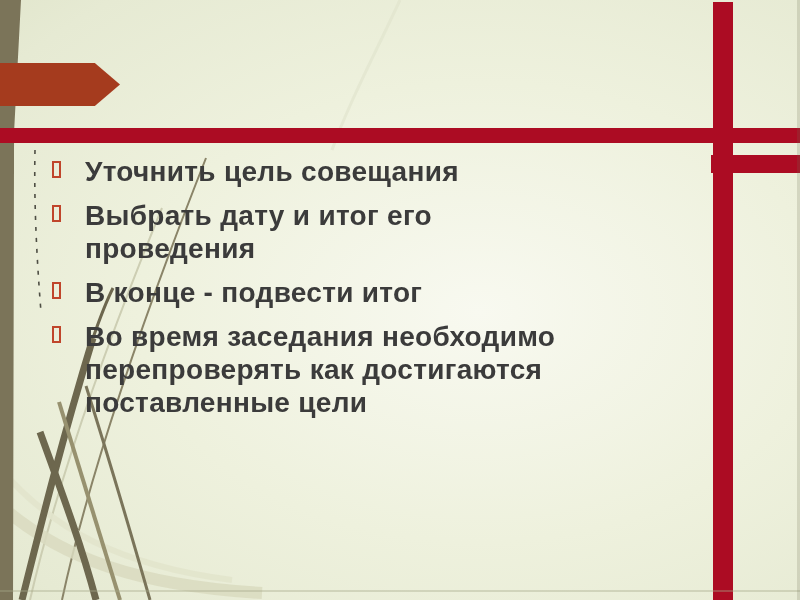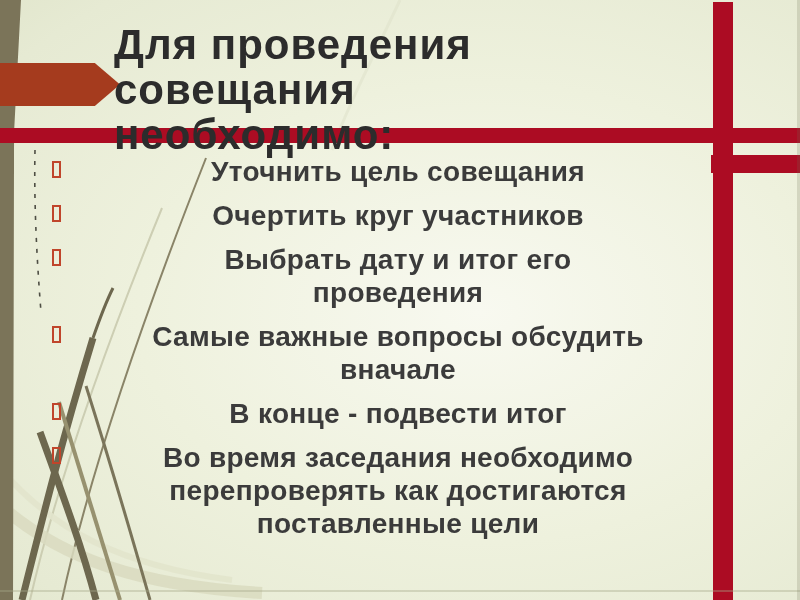--- a/index.html
+++ b/index.html
@@ -23,21 +23,21 @@
   .arrow{
     position:absolute;left:0;top:63px;width:120px;height:43px;background:#a53b1e;z-index:3;
     clip-path:polygon(0 0,79% 0,100% 50%,79% 100%,0 100%);
   }
   .title{
     position:absolute;left:114px;top:22px;z-index:5;white-space:pre-line;
     font-size:42px;line-height:45px;font-weight:bold;letter-spacing:1px;color:#2c2c2c;
   }
   .bullet-list{
     position:absolute;left:51px;top:155px;width:660px;z-index:5;
-    list-style:none;margin:0;padding:0;text-align:center;
+    list-style:none;margin:0;padding:0;
   }
   .bullet-list li{
     position:relative;padding-left:34px;margin:0 0 11px 0;white-space:pre-line;
     font-size:28px;line-height:33px;font-weight:bold;letter-spacing:.3px;color:#3b3b3b;
   }
   .glyph{
     position:absolute;left:1px;top:6px;width:5px;height:13px;
     border:2px solid #c0452b;background:transparent;
   }
   .bottom-line{position:absolute;left:0;top:590px;width:800px;height:2px;background:rgba(165,168,138,.38);z-index:4;}
@@ -68,31 +68,26 @@
   </svg>
 
   <div class="left-bar"></div>
 
   <div class="arrow"></div>
 
   <div class="hline"></div>
   <div class="vbar"></div>
   <div class="sbar"></div>
 
-  <div class="title">Для проведения
-совещания
-необходимо:</div>
 
   <ul class="bullet-list">
       <li><span class="glyph"></span><span>Уточнить цель совещания</span></li>
-      <li><span class="glyph"></span><span>Очертить круг участников</span></li>
+      <li><span class="glyph"></span></li>
       <li><span class="glyph"></span><span>Выбрать дату и итог его
 проведения</span></li>
-      <li><span class="glyph"></span><span>Самые важные вопросы обсудить
-вначале</span></li>
       <li><span class="glyph"></span><span>В конце - подвести итог</span></li>
       <li><span class="glyph"></span><span>Во время заседания необходимо
 перепроверять как достигаются
 поставленные цели</span></li>
     </ul>
 
   <div class="bottom-line"></div>
   <div class="right-edge"></div>
 </div>
 

